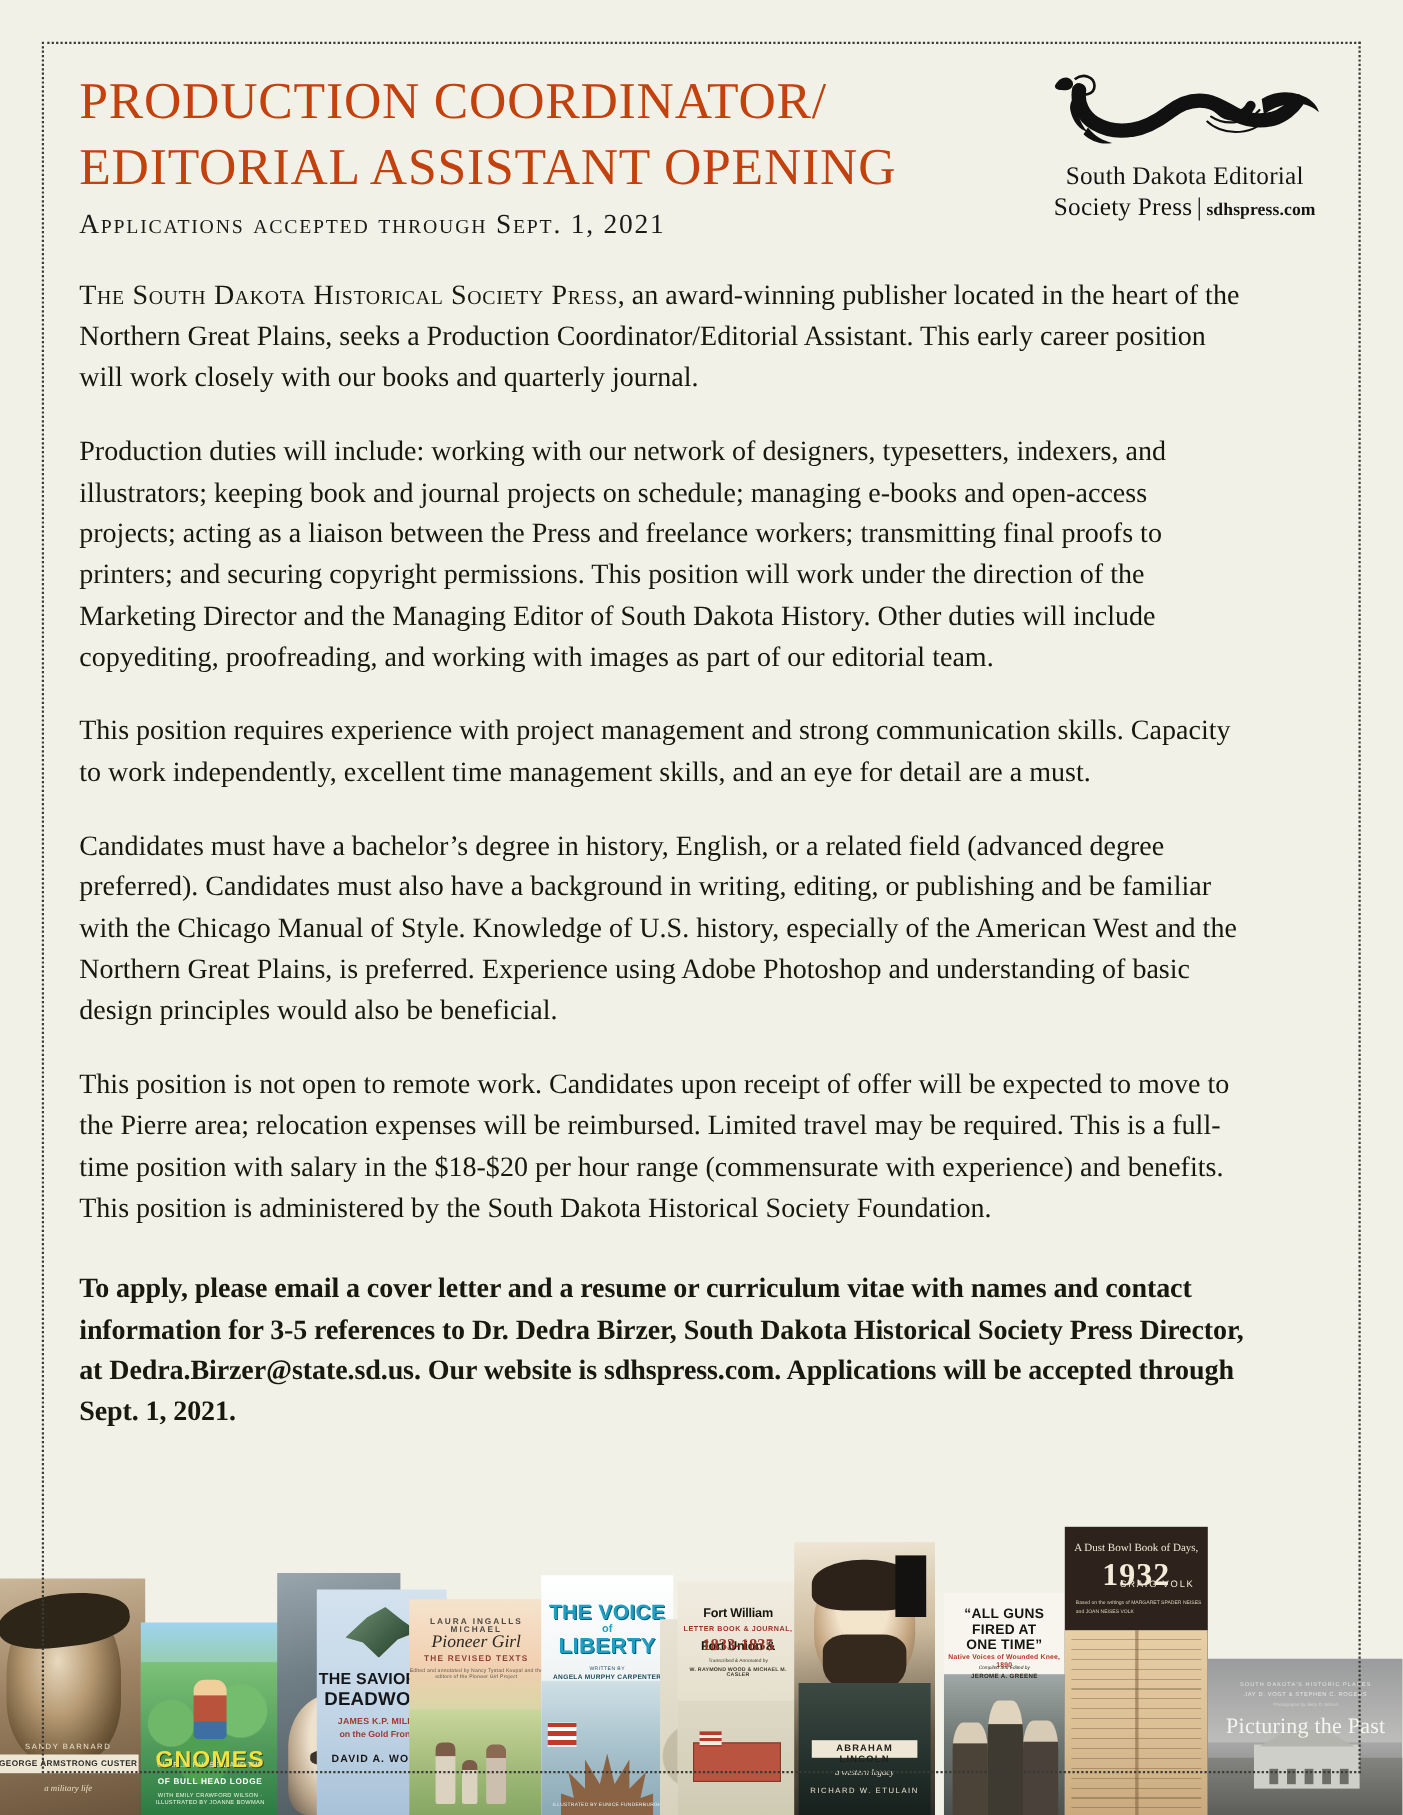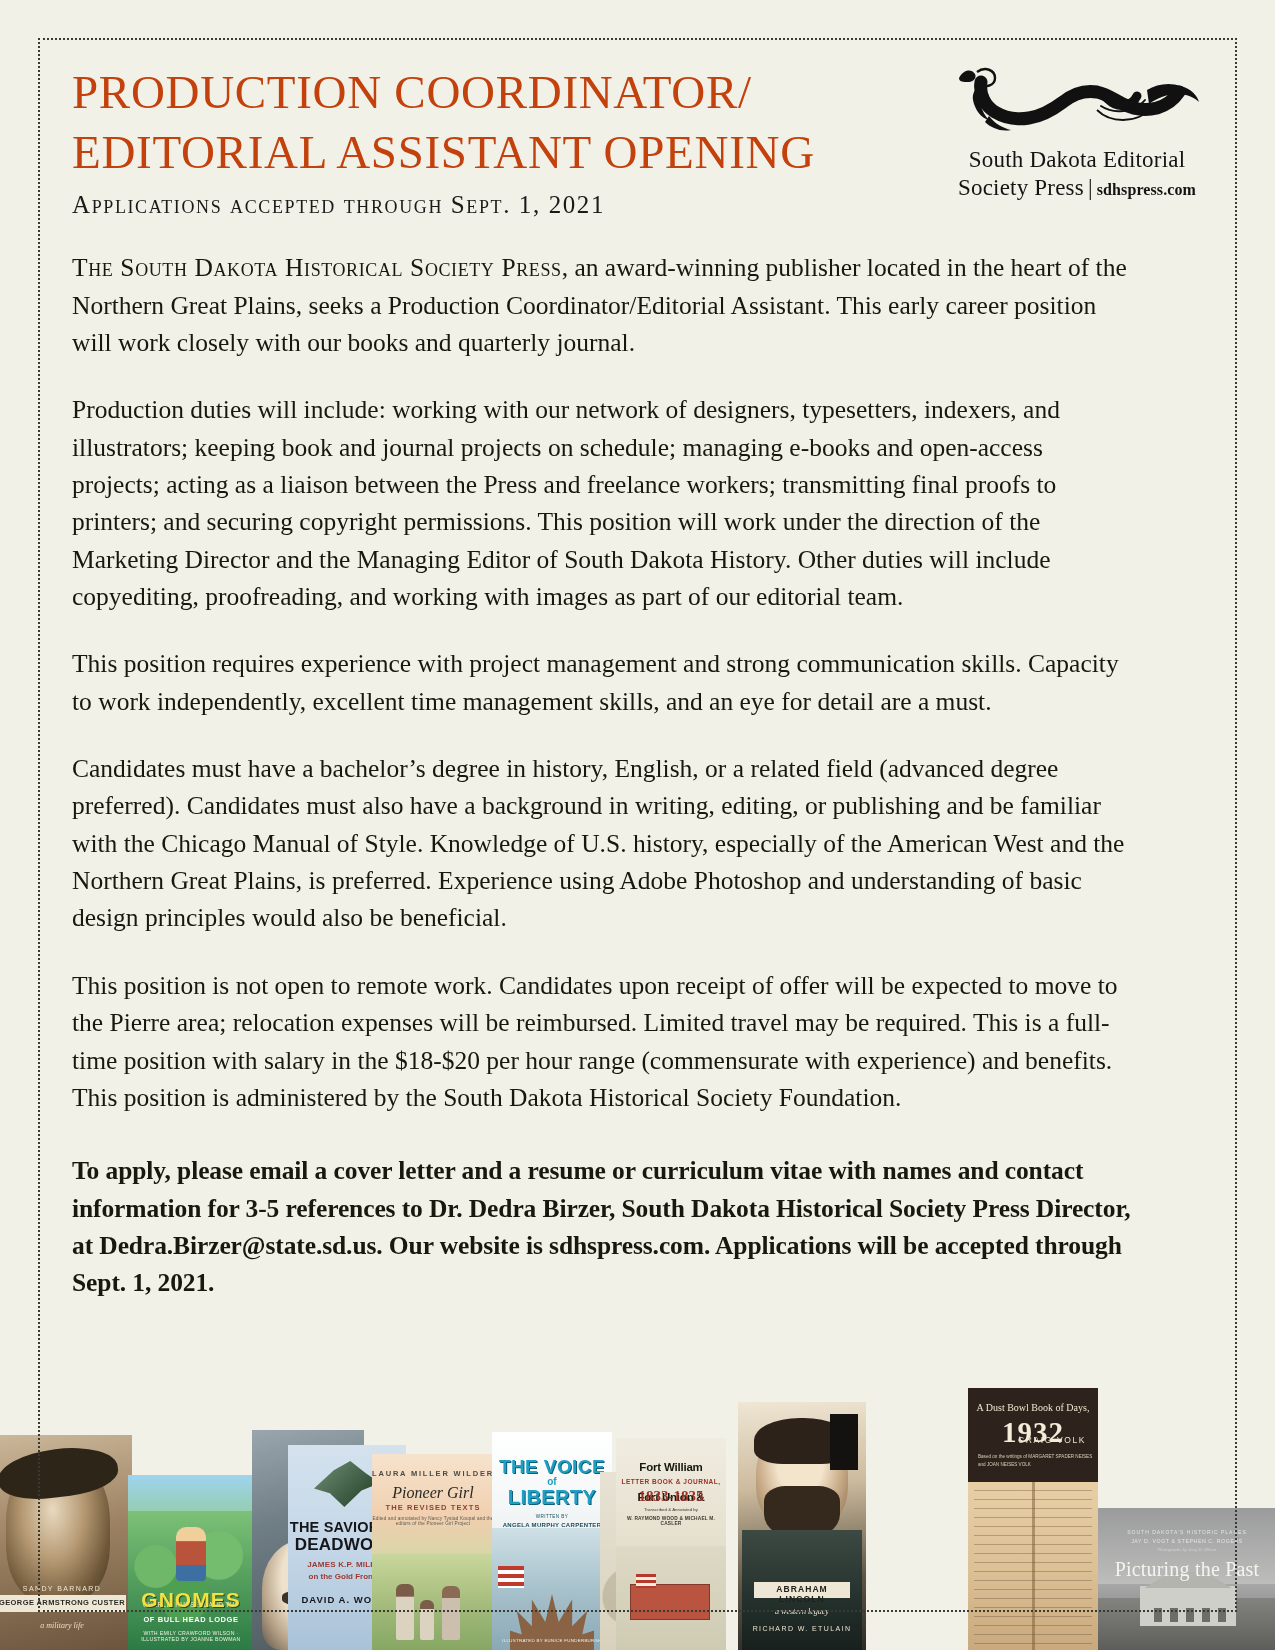--- a/index.html
+++ b/index.html
@@ -248,21 +248,21 @@
     background: repeating-linear-gradient(180deg,#b43b2c 0 3px,#f1ece0 3px 6px); }
   #bk-fort .t1 { top: 10px; color: #16160f; font-size: 11.5px; font-weight: bold; letter-spacing: -.2px; margin-top: 43px; }
   #bk-fort .t2 { top: 23px; color: #16160f; font-size: 11.5px; font-weight: bold; letter-spacing: -.2px; }
   #bk-fort .t3 { top: 40px; color: #9b3226; font-size: 6.5px; font-weight: bold; letter-spacing: .5px; }
   #bk-fort .t4 { top: 50px; color: #9b3226; font-size: 15px; font-weight: bold;
     font-family: "Liberation Serif", serif; }
   #bk-fort .t5 { top: 70px; color: #3a3a2e; font-size: 4.4px; }
   #bk-fort .t6 { top: 78px; color: #3a3a2e; font-size: 4.8px; font-weight: bold; letter-spacing: .2px; }
 
   #bk-lincoln { left: 722px; width: 128px; height: 248px;
-    background: linear-gradient(175deg,#efe6d4 0%,#cdbb9e 34%,#5e5444 72%,#2c2a26 100%); margin-left: 16px; }
+    background: linear-gradient(175deg,#efe6d4 0%,#cdbb9e 34%,#5e5444 72%,#2c2a26 100%); }
   #bk-lincoln .face { position: absolute; left: 18px; top: 22px; width: 92px; height: 108px;
     background: radial-gradient(ellipse at 48% 34%, #f3e4cc 0 34%, #c6a884 64%, #7a6247 100%);
     border-radius: 46% 46% 42% 42%; }
   #bk-lincoln .hair { position: absolute; left: 16px; top: 16px; width: 96px; height: 46px;
     background: #2c2219; border-radius: 48% 48% 30% 30%; }
   #bk-lincoln .beard { position: absolute; left: 26px; top: 84px; width: 76px; height: 54px;
     background: #35291e; border-radius: 28% 28% 48% 48%; }
   #bk-lincoln .suit { position: absolute; left: 4px; top: 128px; right: 4px; bottom: 0;
     background: linear-gradient(180deg,#3d4a43 0%, #23302c 60%, #17201c 100%); }
   #bk-lincoln .stamp { position: absolute; right: 8px; top: 12px; width: 28px; height: 56px;
@@ -416,21 +416,21 @@
     <div class="bk-txt t4">on the Gold Frontier</div>
     <div class="bk-txt t5">DAVID A. WOLFF</div>
   </div>
 
   <div class="book" id="bk-pioneer">
     <div class="sky"></div>
     <div class="field"></div>
     <div class="g1"></div>
     <div class="g2"></div>
     <div class="g3"></div>
-    <div class="bk-txt t1">LAURA MILLER WILDER</div>
+    <div class="bk-txt t1">LAURA INGALLS MICHAEL</div>
     <div class="bk-txt t2">Pioneer Girl</div>
     <div class="bk-txt t3">THE REVISED TEXTS</div>
     <div class="bk-txt t4">Edited and annotated by Nancy Tystad Koupal and the editors of the Pioneer Girl Project</div>
   </div>
 
   <div class="book" id="bk-voice">
     <div class="harbor"></div>
     <div class="flagm"></div>
     <div class="crown"></div>
     <div class="bk-txt t1">THE VOICE</div>
@@ -463,20 +463,32 @@
     <div class="beard"></div>
     <div class="suit"></div>
     <div class="stamp"></div>
     <div class="band2">
       <div class="bk-txt">ABRAHAM LINCOLN</div>
     </div>
     <div class="sub2">a western legacy</div>
     <div class="auth2">RICHARD W. ETULAIN</div>
   </div>
 
+  <div class="book" id="bk-guns">
+    <div class="photo"></div>
+    <div class="p1"></div>
+    <div class="p2"></div>
+    <div class="p3"></div>
+    <div class="bk-txt t1">“ALL GUNS</div>
+    <div class="bk-txt t2">FIRED AT</div>
+    <div class="bk-txt t3">ONE TIME”</div>
+    <div class="bk-txt t4">Native Voices of Wounded Knee, 1890</div>
+    <div class="bk-txt t5">Compiled and Edited by</div>
+    <div class="bk-txt t6">JEROME A. GREENE</div>
+  </div>
 
   <div class="book" id="bk-dust">
     <div class="journal">
       <div class="ruled"></div>
       <div class="spine"></div>
     </div>
     <div class="bk-txt t1">A Dust Bowl Book of Days,</div>
     <div class="bk-txt t2">1932</div>
     <div class="bk-txt t3">CRAIG VOLK</div>
     <div class="bk-txt t4">Based on the writings of MARGARET SPADER NEISES</div>

